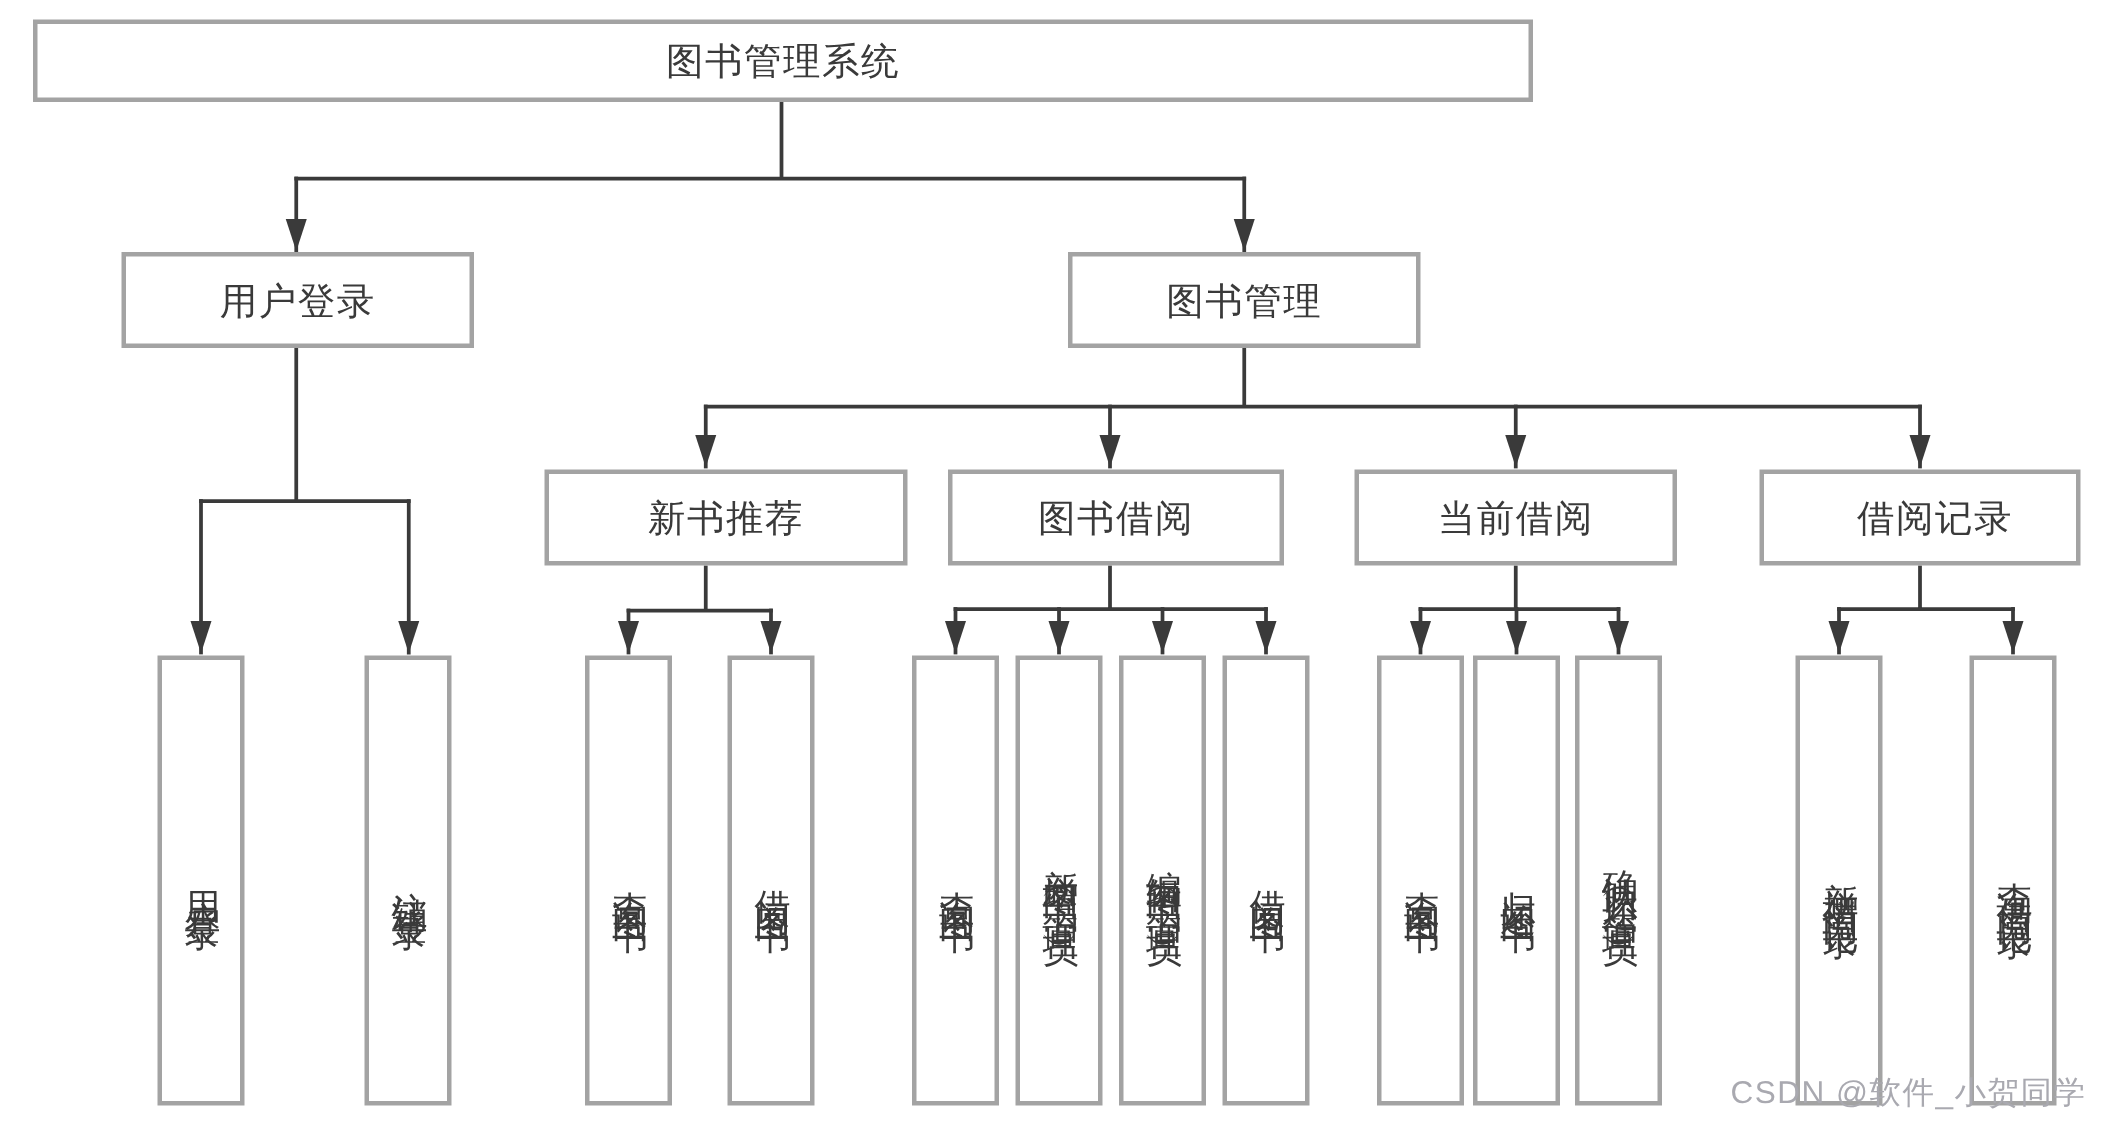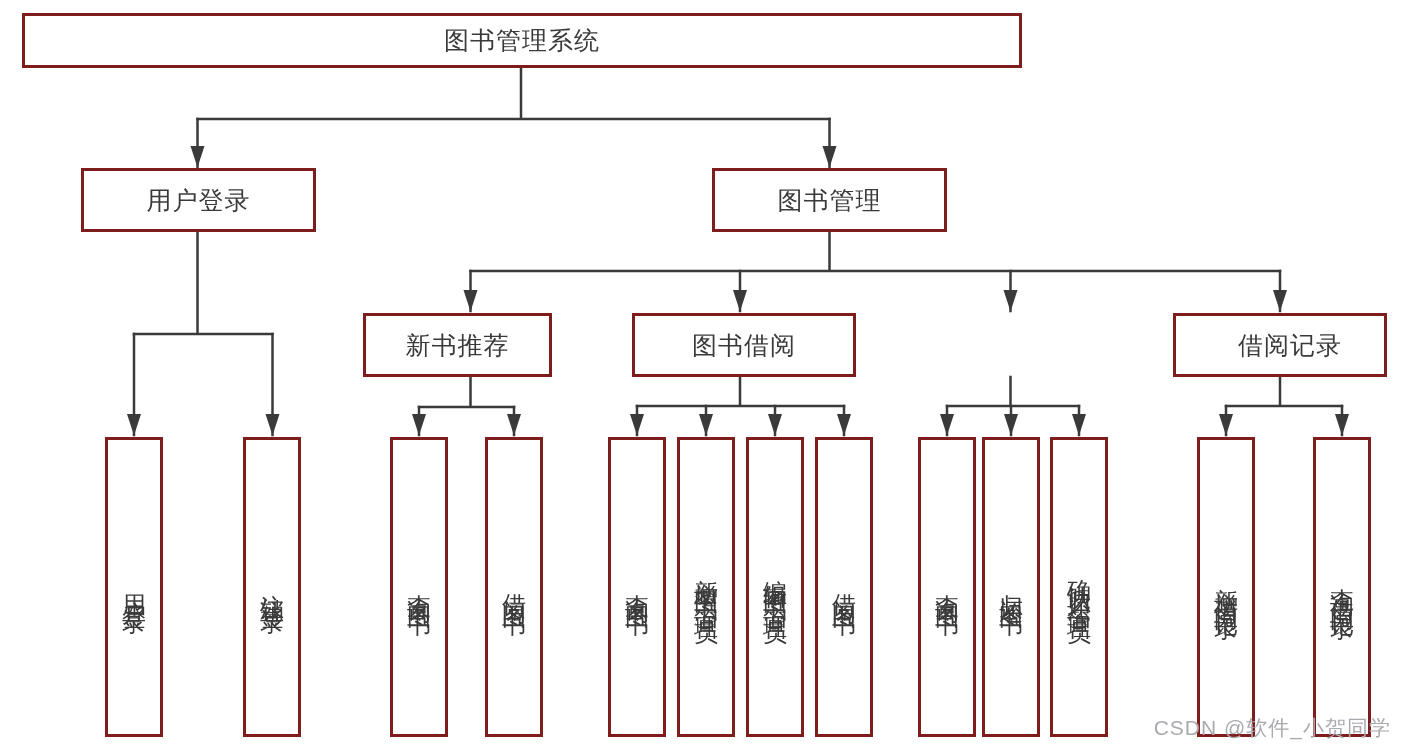--- a/index.html
+++ b/index.html
@@ -18,21 +18,21 @@
   .connectors {
     position: absolute;
     left: 0;
     top: 0;
     width: 1405px;
     height: 747px;
   }
   .box {
     position: absolute;
     box-sizing: border-box;
-    border: 3px solid #7f1d1d;
+    border: 3px solid #a3a3a3;
     background: #ffffff;
     display: flex;
     align-items: center;
     justify-content: center;
     color: #3a3a3a;
     font-size: 25px;
     letter-spacing: 1px;
     white-space: nowrap;
   }
   .hbox { height: 64px; }
@@ -128,25 +128,28 @@
     <span class="label">图书管理系统</span>
   </div>
 
   <div class="box hbox" style="left:81px;top:168px;width:235px;">
     <span class="label">用户登录</span>
   </div>
   <div class="box hbox" style="left:712px;top:168px;width:235px;">
     <span class="label">图书管理</span>
   </div>
 
-  <div class="box hbox" style="left:363px;top:313px;width:189px;">
+  <div class="box hbox" style="left:363px;top:313px;width:242px;">
     <span class="label">新书推荐</span>
   </div>
   <div class="box hbox" style="left:632px;top:313px;width:224px;">
     <span class="label">图书借阅</span>
+  </div>
+  <div class="box hbox" style="left:903px;top:313px;width:215px;">
+    <span class="label">当前借阅</span>
   </div>
   <div class="box hbox" style="left:1173px;top:313px;width:214px;padding-left:20px;">
     <span class="label">借阅记录</span>
   </div>
 
   <div class="box vbox" style="left:105px;">
     <span class="label">用户登录</span>
   </div>
   <div class="box vbox" style="left:243px;">
     <span class="label">注销登录</span>

